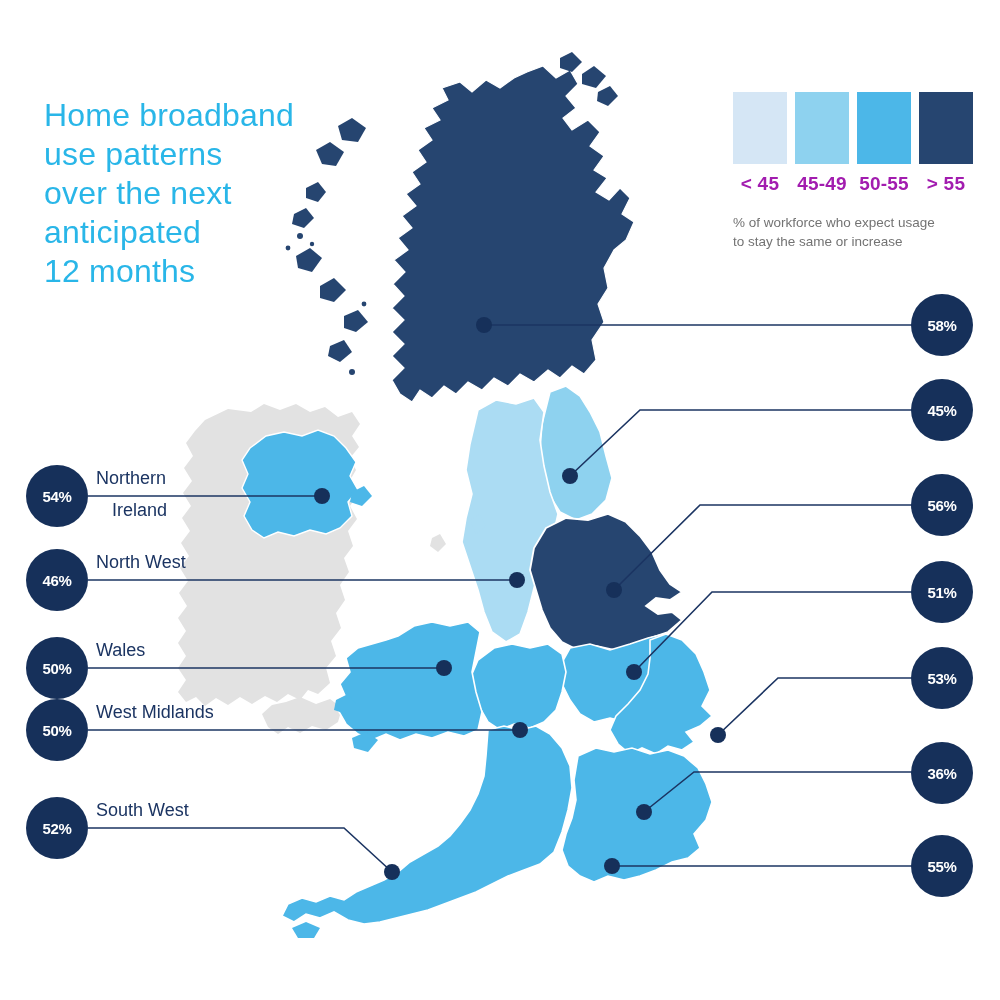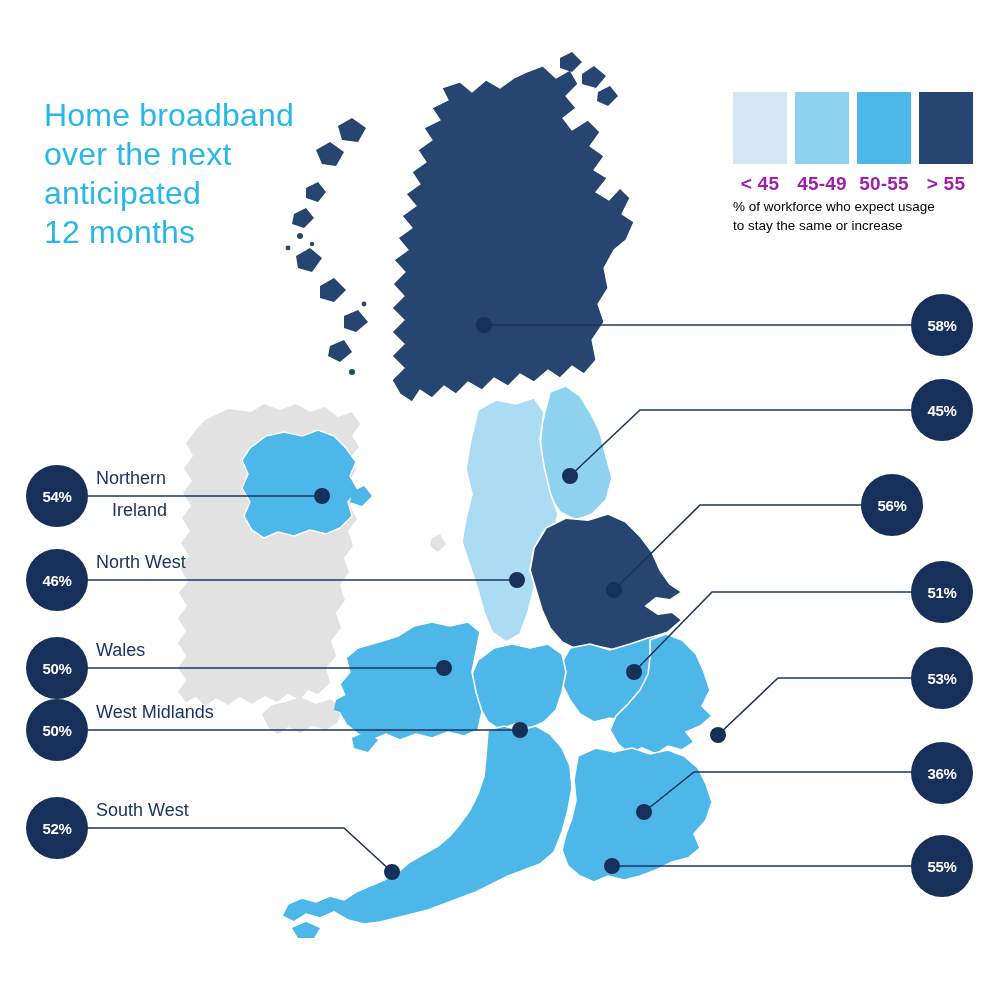--- a/index.html
+++ b/index.html
@@ -13,22 +13,22 @@
          letter-spacing:.2px;}
   #title div{white-space:pre;}
 
   
   #legend{position:absolute;left:733px;top:92px;width:242px;}
   #legend .swatches{display:flex;gap:8px;}
   #legend .sw{width:54px;height:72px;}
   #legend .labels{display:flex;gap:8px;margin-top:9px;}
   #legend .lb{width:54px;text-align:center;font-size:19px;font-weight:bold;
               color:#a21caf;letter-spacing:.2px;}
-  #legend .caption{margin-top:2px;font-size:13.5px;line-height:19px;
-                   color:#000000;}
+  #legend .caption{margin-top:18px;font-size:13.5px;line-height:19px;
+                   color:#737373;}
   #legend .caption div{white-space:pre;}
 
   
   #map{position:absolute;left:0;top:0;width:1000px;height:1000px;}
 
   
   .callout{position:absolute;}
   .bubble{position:absolute;width:62px;height:62px;border-radius:50%;
           background:#16305a;color:#fff;font-size:15px;font-weight:bold;
           display:flex;align-items:center;justify-content:center;
@@ -39,20 +39,21 @@
   #leaders{position:absolute;left:0;top:0;width:1000px;height:1000px;
            pointer-events:none;}
 </style>
 </head>
 <body>
 
 <div id="stage">
 
   <div id="title">
     <div>Home broadband</div>
+    <div>use patterns</div>
     <div>over the next</div>
     <div>anticipated</div>
     <div>12 months</div>
   </div>
 
   <svg id="map" viewBox="0 0 1000 1000">
 
     <g>
       <path fill="#e2e2e2" d="M205,420 L228,409 L251,412 L264,404 L280,410 L296,404 L310,412
         L325,407 L338,417 L352,412 L360,424 L352,436 L359,447 L350,458 L356,470
@@ -254,21 +255,21 @@
     <div class="bubble" style="left:911px;top:294px;">58%</div>
   </div>
 
   <div class="callout">
 
     <div class="bubble" style="left:911px;top:379px;">45%</div>
   </div>
 
   <div class="callout">
 
-    <div class="bubble" style="left:861px;top:474px;">56%</div>
+    <div class="bubble" style="left:911px;top:474px;">56%</div>
   </div>
 
   <div class="callout">
 
     <div class="bubble" style="left:911px;top:561px;">51%</div>
   </div>
 
   <div class="callout">
 
     <div class="bubble" style="left:911px;top:647px;">53%</div>

